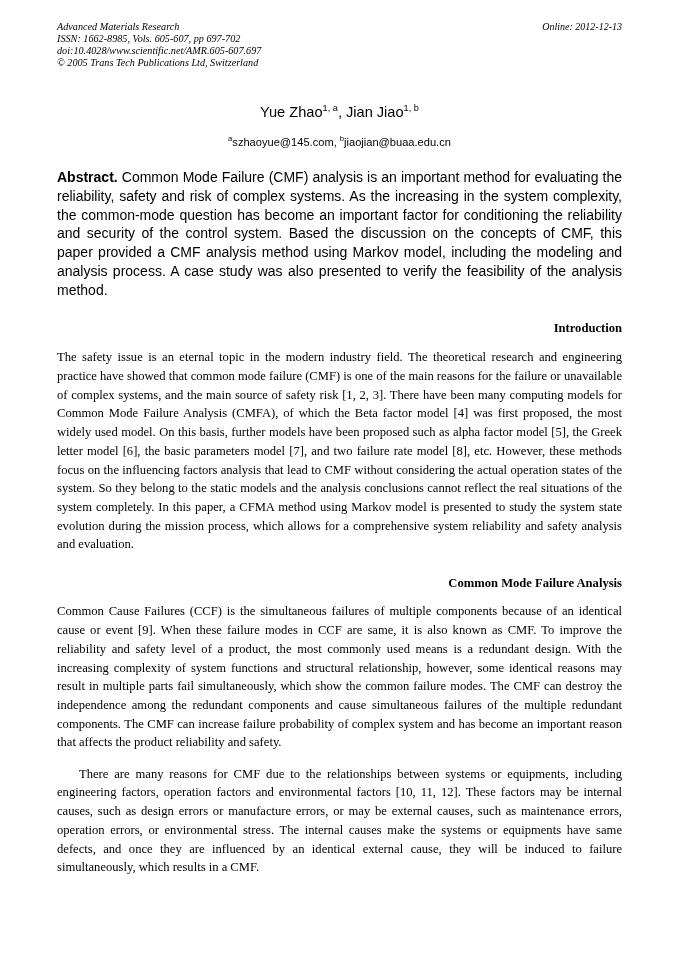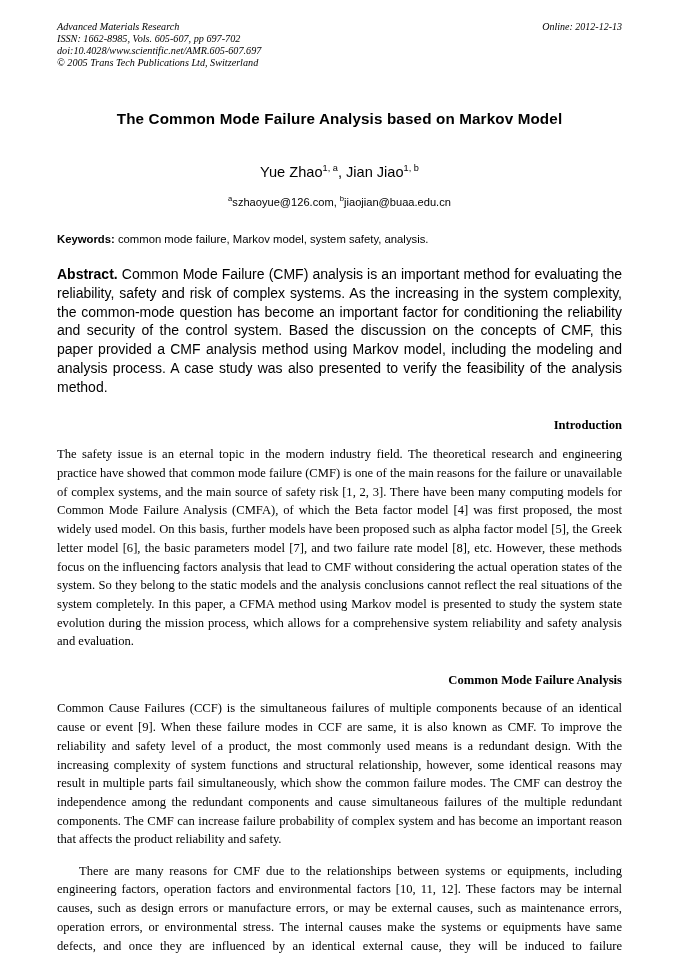--- a/index.html
+++ b/index.html
@@ -160,34 +160,30 @@
     <div class="journal-header">
       <div class="left-block">
         <span class="jh-line">Advanced Materials Research</span>
         <span class="jh-line">ISSN: 1662-8985, Vols. 605-607, pp 697-702</span>
         <span class="jh-line">doi:10.4028/www.scientific.net/AMR.605-607.697</span>
         <span class="jh-line">© 2005 Trans Tech Publications Ltd, Switzerland</span>
       </div>
       <div class="online-date">Online: 2012-12-13</div>
     </div>
 
-    <h1 class="paper-title">The Common Mode Failure Analysis based on Markov Model</h1>
 
     <div class="authors">
       <span>Yue Zhao</span><sup>1, a</sup><span>, </span><span>Jian Jiao</span><sup>1, b</sup>
     </div>
 
 
     <div class="emails">
-      <sup>a</sup><span>szhaoyue@126.com, </span><sup>b</sup><span>jiaojian@buaa.edu.cn</span>
+      <sup>a</sup><span>szhaoyue@145.com, </span><sup>b</sup><span>jiaojian@buaa.edu.cn</span>
     </div>
 
-    <div class="keywords">
-      <span class="kw-label">Keywords:</span><span> common mode failure, Markov model, system safety, analysis.</span>
-    </div>
 
     <div class="abstract">
       <span class="ab-label">Abstract.</span><span> Common Mode Failure (CMF) analysis is an important method for evaluating the reliability, safety and risk of complex systems. As the increasing in the system complexity, the common-mode question has become an important factor for conditioning the reliability and security of the control system. Based the discussion on the concepts of CMF, this paper provided a CMF analysis method using Markov model, including the modeling and analysis process. A case study was also presented to verify the feasibility of the analysis method.</span>
     </div>
 
     <h2 class="section-heading">Introduction</h2>
     <p class="body-para">The safety issue is an eternal topic in the modern industry field. The theoretical research and engineering practice have showed that common mode failure (CMF) is one of the main reasons for the failure or unavailable of complex systems, and the main source of safety risk [1, 2, 3]. There have been many computing models for Common Mode Failure Analysis (CMFA), of which the Beta factor model [4] was first proposed, the most widely used model. On this basis, further models have been proposed such as alpha factor model [5], the Greek letter model [6], the basic parameters model [7], and two failure rate model [8], etc. However, these methods focus on the influencing factors analysis that lead to CMF without considering the actual operation states of the system. So they belong to the static models and the analysis conclusions cannot reflect the real situations of the system completely. In this paper, a CFMA method using Markov model is presented to study the system state evolution during the mission process, which allows for a comprehensive system reliability and safety analysis and evaluation.</p>
 
     <h2 class="section-heading">Common Mode Failure Analysis</h2>
     <p class="body-para tight">Common Cause Failures (CCF) is the simultaneous failures of multiple components because of an identical cause or event [9]. When these failure modes in CCF are same, it is also known as CMF. To improve the reliability and safety level of a product, the most commonly used means is a redundant design. With the increasing complexity of system functions and structural relationship, however, some identical reasons may result in multiple parts fail simultaneously, which show the common failure modes. The CMF can destroy the independence among the redundant components and cause simultaneous failures of the multiple redundant components. The CMF can increase failure probability of complex system and has become an important reason that affects the product reliability and safety.</p>

